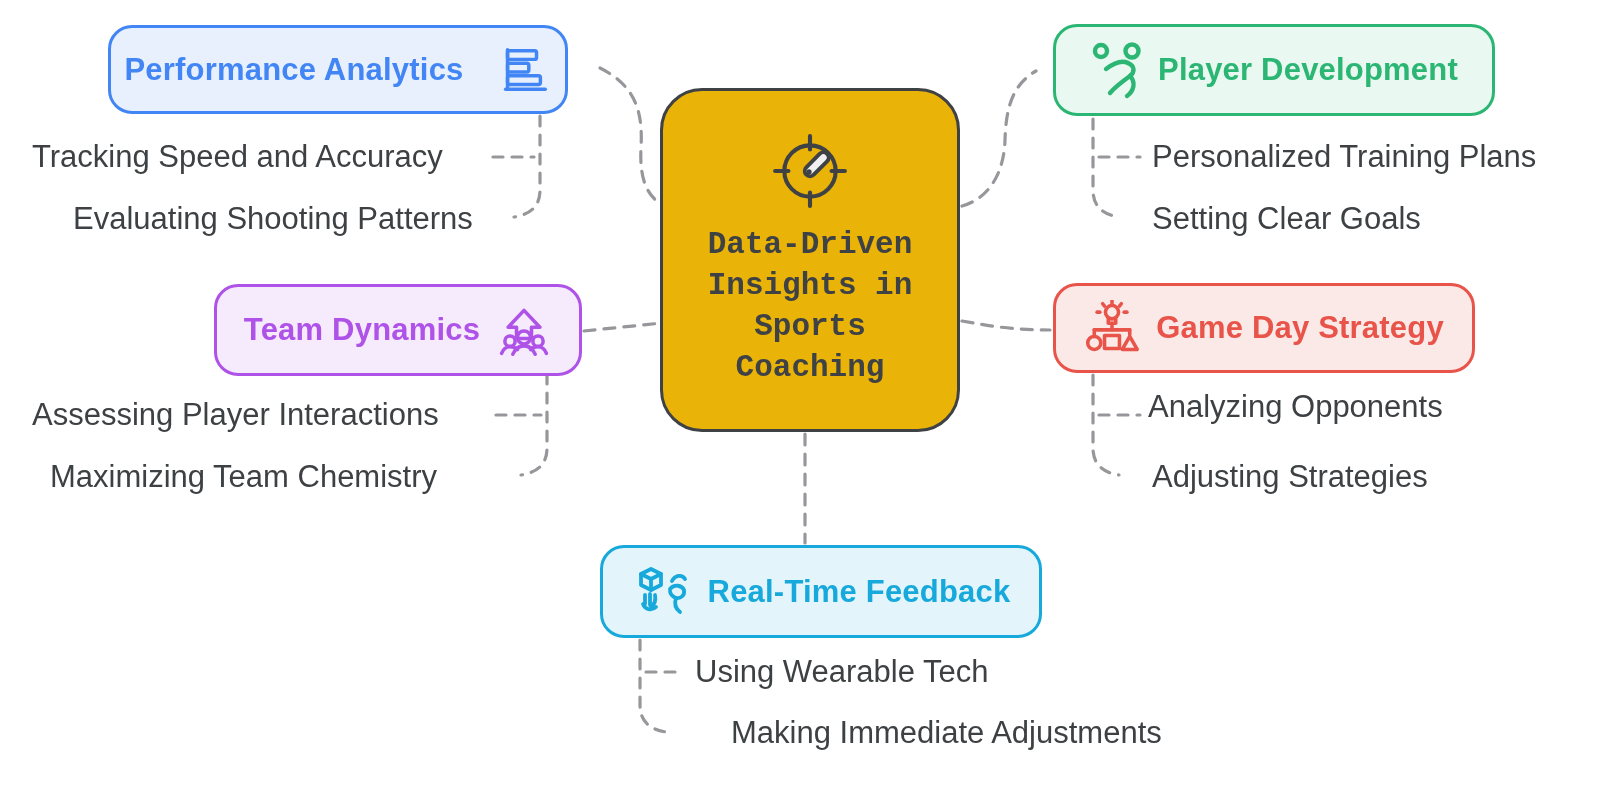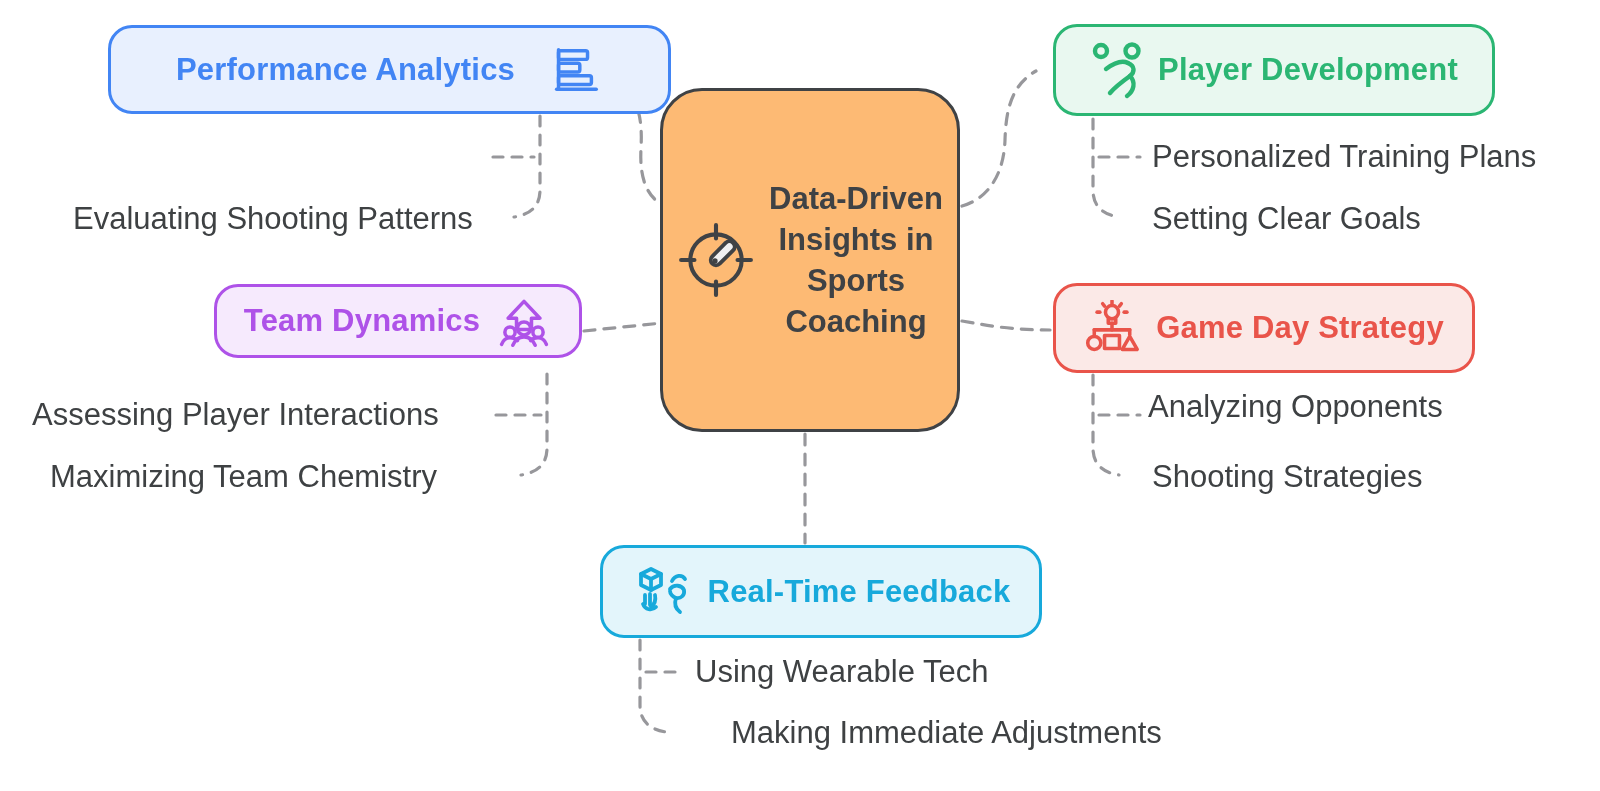--- a/index.html
+++ b/index.html
@@ -23,23 +23,24 @@
 
   .b-blue   { --accent:#4285F4; --bg:#E8F0FE; }
   .b-green  { --accent:#2BB673; --bg:#E9F8F0; }
   .b-purple { --accent:#AE52E8; --bg:#F6EAFD; }
   .b-red    { --accent:#E9544A; --bg:#FBE9E7; }
   .b-cyan   { --accent:#17A9DB; --bg:#E3F5FB; }
 
   .center-box {
     position:absolute; z-index:2; box-sizing:border-box;
     left:660px; top:88px; width:300px; height:344px;
-    background:#fdba74; border:3.5px solid #3F4245; border-radius:42px;
-    display:flex; flex-direction:row; align-items:center; justify-content:center; gap:14px;
+    background:#eab308; border:3.5px solid #3F4245; border-radius:42px;
+    display:flex; flex-direction:column; align-items:center; justify-content:center; gap:14px;
     color:#3F4245;
+    font-family:Liberation Mono, monospace;
   }
   .center-title {
     font-size:31px; font-weight:600; line-height:41px; text-align:center;
     white-space:pre-line; color:#3F4245;
   }
   .subtopic {
     position:absolute; z-index:2; font-size:31px; line-height:38px;
     color:#3E4143; white-space:nowrap;
   }
 </style>
@@ -80,47 +81,48 @@
       <path d="M 38,38 L 51,25" stroke-width="14"></path>
       <path d="M 38,38 L 51,25" stroke="#F0F0F1" stroke-width="6.5"></path>
       <circle cx="37" cy="39" r="2.6" fill="#3F4245" stroke="none"></circle>
     </svg>
     <div class="center-title">Data-Driven
 Insights in
 Sports
 Coaching</div>
   </div>
 
-  <div class="branch-box b-blue" style="left:108px; top:25px; width:563px; height:89px;gap:30px;">
+  <div class="branch-box b-blue" style="left:108px; top:25px; width:460px; height:89px;gap:30px;">
     <span class="branch-title">Performance Analytics</span>
     <svg class="node-icon" width="58" height="58" viewBox="0 0 60 60" fill="none" stroke="currentColor" stroke-width="3.6" stroke-linecap="round" stroke-linejoin="round">
       <path d="M 14,9 V 50"></path>
         <path d="M 12,50 H 53"></path>
       <rect x="14" y="10" width="30" height="9" rx="2"></rect>
       <rect x="14" y="23" width="22" height="9" rx="2"></rect>
       <rect x="14" y="36" width="34" height="9" rx="2"></rect>
     </svg>
   </div>
+  <div class="subtopic" style="left:32px; top:138px;">Tracking Speed and Accuracy</div>
   <div class="subtopic" style="left:73px; top:200px;">Evaluating Shooting Patterns</div>
 
   <div class="branch-box b-green" style="left:1053px; top:24px; width:442px; height:92px;gap:8px;">
     <svg class="node-icon" width="60" height="60" viewBox="0 0 60 60" fill="none" stroke="currentColor" stroke-width="4.4" stroke-linecap="round" stroke-linejoin="round">
       <circle cx="11" cy="11" r="6"></circle>
       <circle cx="42" cy="11" r="6.5"></circle>
       <path d="M 16,29 C 24,23 32,20 38,23"></path>
       <path d="M 38,23 C 45,26 45,32 40,36"></path>
       <path d="M 40,36 C 33,41 26,46 20,53"></path>
       <path d="M 40,36 C 46,42 44,51 37,56"></path>
     </svg>
     <span class="branch-title">Player Development</span>
   </div>
   <div class="subtopic" style="left:1152px; top:138px;">Personalized Training Plans</div>
   <div class="subtopic" style="left:1152px; top:200px;">Setting Clear Goals</div>
 
-  <div class="branch-box b-purple" style="left:214px; top:284px; width:368px; height:74px;">
+  <div class="branch-box b-purple" style="left:214px; top:284px; width:368px; height:92px;">
     <span class="branch-title">Team Dynamics</span>
     <svg class="node-icon" width="56" height="56" viewBox="0 0 60 60" fill="none" stroke="currentColor" stroke-width="3.8" stroke-linecap="round" stroke-linejoin="round">
       <path d="M 22,37 V 27 H 13 L 30,9 L 47,27 H 38 V 37"></path>
       <circle cx="30" cy="38" r="7"></circle>
       <path d="M 25,39 H 35"></path>
       <circle cx="15" cy="42" r="5.5"></circle>
       <circle cx="45" cy="42" r="5.5"></circle>
       <path d="M 6,55 C 8,50 12,48 15,48 C 18,48 21,49 23,51"></path>
       <path d="M 18,56 C 21,49 25,47 30,47 C 35,47 39,49 42,56"></path>
       <path d="M 37,51 C 39,49 42,48 45,48 C 48,48 52,50 54,55"></path>
@@ -142,21 +144,21 @@
       <path d="M 11,32 H 49"></path>
       <path d="M 11,32 V 38"></path>
         <path d="M 49,32 V 37"></path>
       <circle cx="11" cy="46" r="7"></circle>
       <rect x="22" y="38" width="16" height="14"></rect>
       <path d="M 49,39 L 57,53 H 41 Z"></path>
     </svg>
     <span class="branch-title">Game Day Strategy</span>
   </div>
   <div class="subtopic" style="left:1148px; top:388px;">Analyzing Opponents</div>
-  <div class="subtopic" style="left:1152px; top:458px;">Shooting Strategies</div>
+  <div class="subtopic" style="left:1152px; top:458px;">Adjusting Strategies</div>
 
   <div class="branch-box b-cyan" style="left:600px; top:545px; width:442px; height:93px;">
     <svg class="node-icon" width="60" height="60" viewBox="0 0 60 60" fill="none" stroke="currentColor" stroke-width="3.8" stroke-linecap="round" stroke-linejoin="round">
       <path d="M 19,7 L 29,12 V 23 L 19,28 L 9,23 V 12 Z"></path>
       <path d="M 9,12 L 19,17 L 29,12"></path>
       <path d="M 19,17 V 28"></path>
       <path d="M 13,33 V 42"></path>
         <path d="M 18,32 V 43"></path>
       <path d="M 23,33 C 24,38 23,42 19,45"></path>
       <path d="M 11,42 C 13,48 20,49 24,45"></path>

